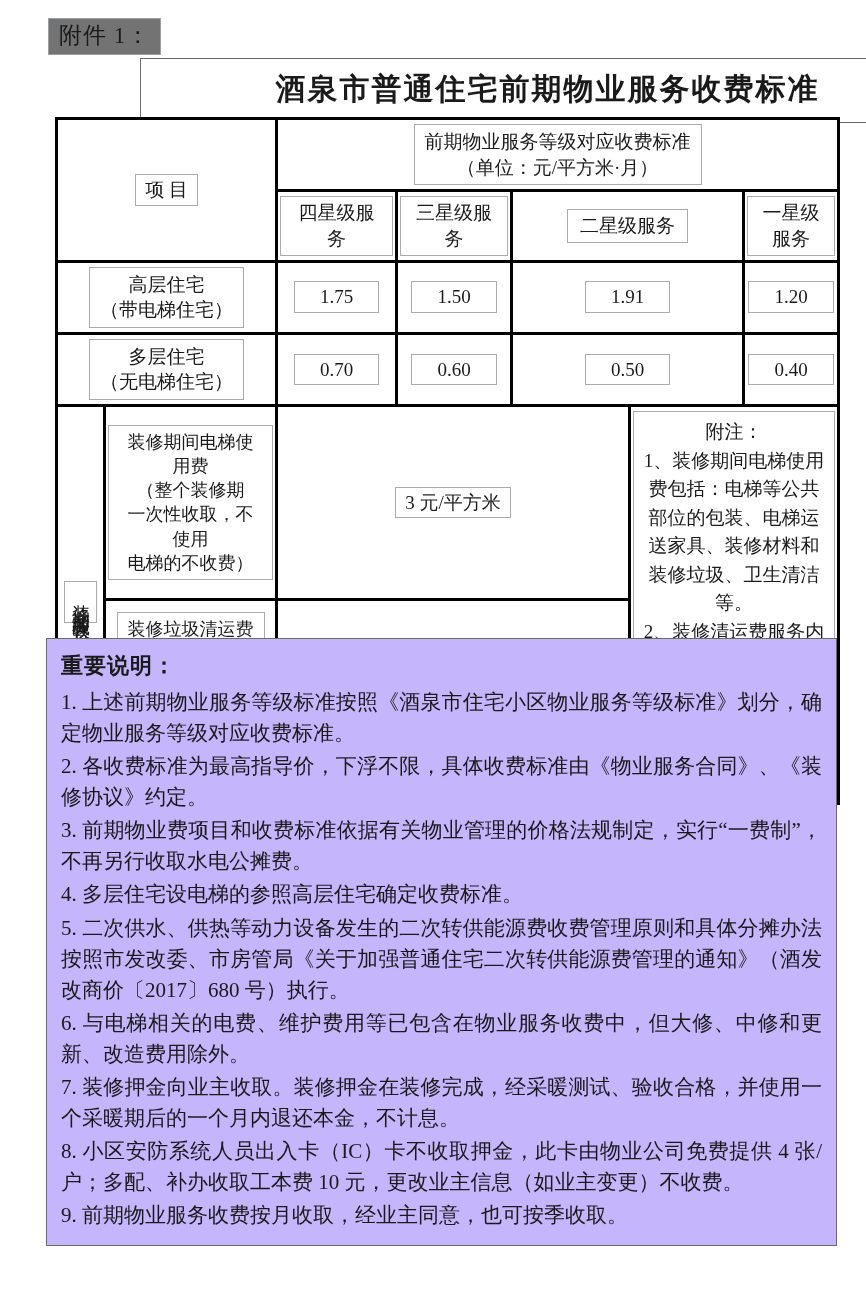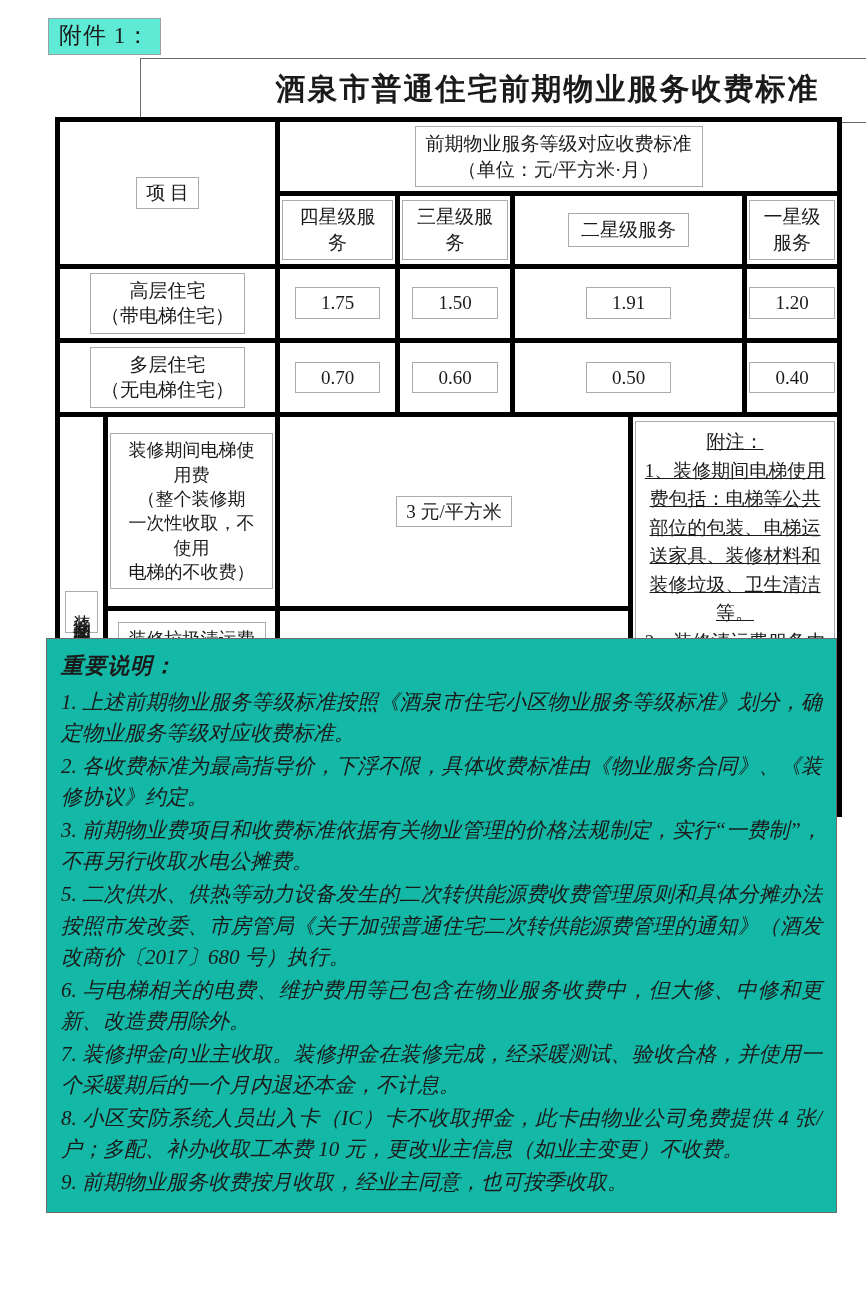--- a/index.html
+++ b/index.html
@@ -20,21 +20,21 @@
   }
   
   .attach-label {
     position: absolute;
     left: 48px;
     top: 18px;
     border: 1px solid #9aa0a6;
     padding: 4px 10px 6px 10px;
     font-size: 23px;
     letter-spacing: 1px;
-    background: #5eead4;
+    background: #737373;
     line-height: 1.1;
   }
   
   .title-box {
     position: absolute;
     left: 140px;
     top: 58px;
     width: 815px;
     border: 1.5px solid #6b6b6b;
     background: #fff;
@@ -50,28 +50,27 @@
   .main-table {
     position: absolute;
     left: 55px;
     top: 117px;
     width: 782px;
     border-collapse: collapse;
     border: 1.5px solid #6b6b6b;
     table-layout: fixed;
   }
   .main-table td, .main-table th {
-    border: 5px solid #000000;
+    border: 3px solid #000000;
     font-weight: normal;
     font-size: 19px;
     text-align: center;
     vertical-align: middle;
     padding: 4px 2px;
     background: #fff;
-    text-decoration: underline;
   }
   .boxed {
     display: inline-block;
     border: 1px solid #a8abb0;
     padding: 2px 9px;
     background: #fff;
     line-height: 1.35;
   }
   .boxed.multi { padding: 4px 10px; }
   .cell-head-item { height: 124px; }
@@ -113,22 +112,21 @@
     font-size: 19px;
   }
   
   .notes {
     position: absolute;
     left: 46px;
     top: 638px;
     width: 791px;
     border: 1.5px solid #6b6b6b;
     padding: 10px 14px 12px 14px;
-    background: #14b8a6;
-    font-style: italic;
+    background: #c4b5fd;
   }
   .notes h3 {
     margin: 2px 0 6px 0;
     font-size: 22px;
     font-weight: bold;
     letter-spacing: 1px;
     font-family: "Liberation Sans", sans-serif;
   }
   .notes p {
     margin: 0 0 2px 0;
@@ -246,20 +244,21 @@
         </td>
       </tr>
     </tbody>
   </table>
 
   <div class="notes">
     <h3>重要说明：</h3>
     <p>1. 上述前期物业服务等级标准按照《酒泉市住宅小区物业服务等级标准》划分，确定物业服务等级对应收费标准。</p>
     <p>2. 各收费标准为最高指导价，下浮不限，具体收费标准由《物业服务合同》、《装修协议》约定。</p>
     <p>3. 前期物业费项目和收费标准依据有关物业管理的价格法规制定，实行“一费制”，不再另行收取水电公摊费。</p>
+    <p>4. 多层住宅设电梯的参照高层住宅确定收费标准。</p>
     <p>5. 二次供水、供热等动力设备发生的二次转供能源费收费管理原则和具体分摊办法按照市发改委、市房管局《关于加强普通住宅二次转供能源费管理的通知》（酒发改商价〔2017〕680 号）执行。</p>
     <p>6. 与电梯相关的电费、维护费用等已包含在物业服务收费中，但大修、中修和更新、改造费用除外。</p>
     <p>7. 装修押金向业主收取。装修押金在装修完成，经采暖测试、验收合格，并使用一个采暖期后的一个月内退还本金，不计息。</p>
     <p>8. 小区安防系统人员出入卡（IC）卡不收取押金，此卡由物业公司免费提供 4 张/户；多配、补办收取工本费 10 元，更改业主信息（如业主变更）不收费。</p>
     <p>9. 前期物业服务收费按月收取，经业主同意，也可按季收取。</p>
   </div>
 
 </div>
 
 </body></html>

